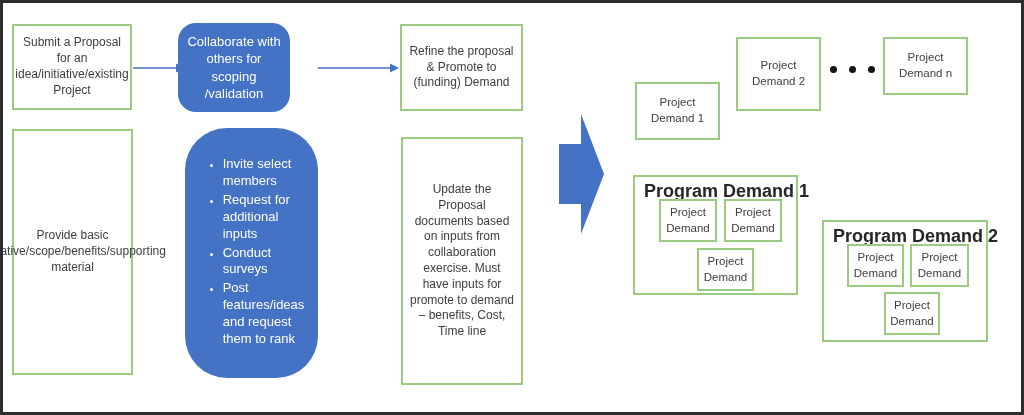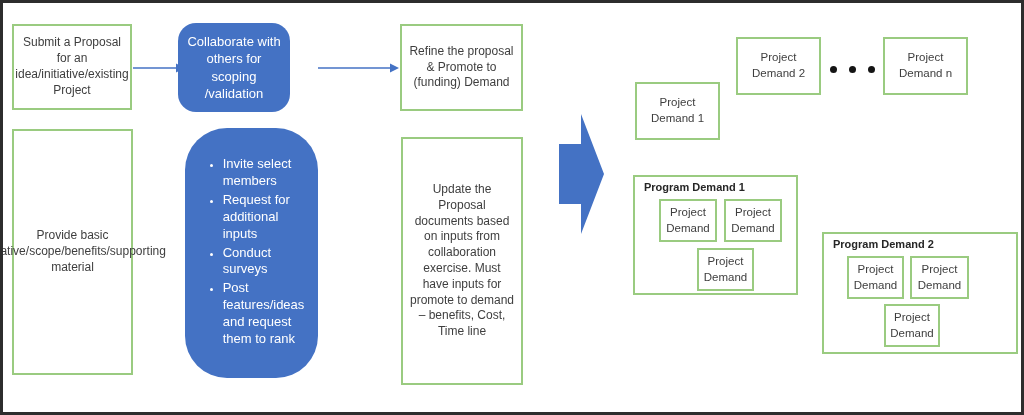--- a/index.html
+++ b/index.html
@@ -28,30 +28,30 @@
   .update    { left:401px; top:137px; width:122px; height:248px; padding:0 6px; }
   ul.bullets { margin:0; padding:0 2px 0 26px; text-align:left; font-size:13px; line-height:1.3; list-style:disc outside; }
   ul.bullets li { margin:0 0 2px 0; }
   ul.bullets li::marker { font-size:0.85em; }
   .pd-box {
     background:#ffffff; border:2px solid #9acb80;
     display:flex; align-items:center; justify-content:center;
     text-align:center; font-size:11.5px; line-height:1.35; color:#3e3e3e;
   }
   .pd1 { left:635px; top:37px; width:85px; height:58px; padding:0 9px;margin-top:45px; }
-  .pd2 { left:736px; top:37px; width:85px; height:58px; padding:0 9px; }
+  .pd2 { left:736px; top:37px; width:85px; height:74px; padding:0 9px; }
   .pdn { left:883px; top:37px; width:85px; height:58px; padding:0 9px; }
   .dots { left:830px; top:63px; width:45px; height:12px; display:flex; justify-content:space-between; align-items:center; }
   .dot  { width:7px; height:7px; border-radius:50%; background:#141414; }
   .prog {
     background:#ffffff; border:2px solid #9acb80;
   }
   .prog1 { left:633px; top:175px; width:165px; height:120px; }
-  .prog2 { left:822px; top:232px; width:196px; height:122px; }
-  .prog-title { position:absolute; left:9px; top:4px; font-size:11px; font-weight:bold; color:#262626; white-space:nowrap; }
+  .prog2 { left:822px; top:220px; width:166px; height:122px; }
+  .prog-title { position:absolute; left:9px; top:4px; font-size:18px; font-weight:bold; color:#262626; white-space:nowrap; }
   .child { padding:0 4px; }
   .p1c1 { left:24px; top:22px; width:58px; height:43px; }
   .p1c2 { left:89px; top:22px; width:58px; height:43px; }
   .p1c3 { left:62px; top:71px; width:57px; height:43px; }
   .p2c1 { left:23px; top:22px; width:57px; height:43px; }
   .p2c2 { left:86px; top:22px; width:59px; height:43px; }
   .p2c3 { left:60px; top:70px; width:56px; height:43px; }
   svg.overlay { position:absolute; inset:0; width:1024px; height:415px; pointer-events:none; }
 </style>
 </head>

